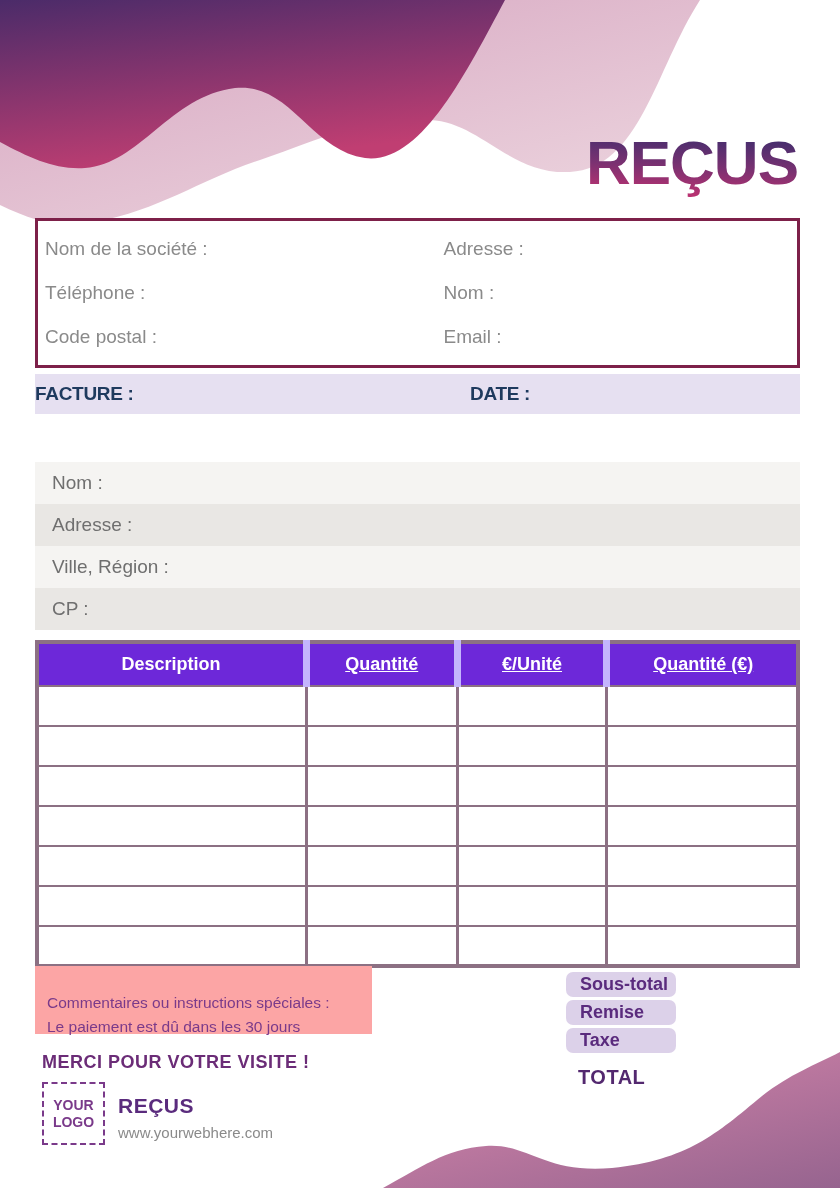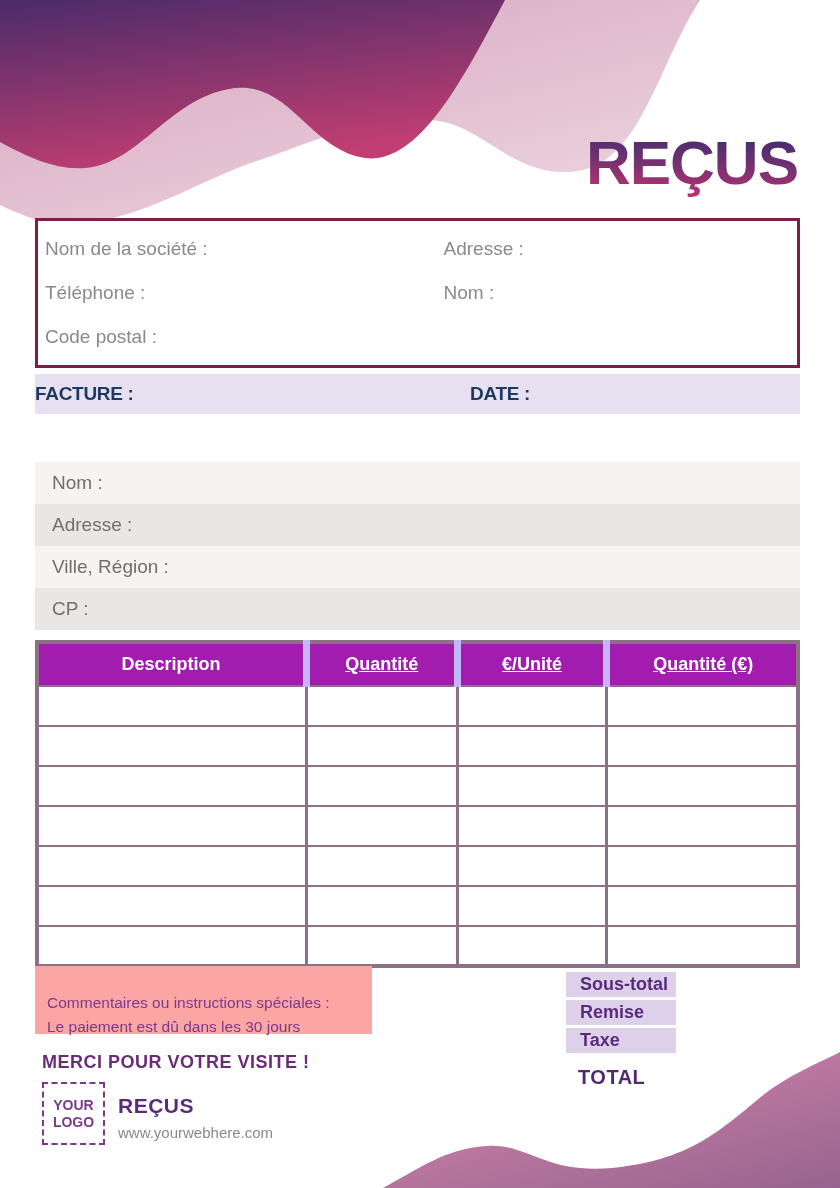--- a/index.html
+++ b/index.html
@@ -34,35 +34,35 @@
     display:flex; align-items:center; justify-content:center; }
   .client-rows { position:absolute; left:35px; top:462px; width:765px; }
   .client-row { height:42px; display:flex; align-items:center; padding-left:17px;
     font-size:19px; color:#6f6f6f; }
   .client-row:nth-child(odd) { background:#f5f4f2; }
   .client-row:nth-child(even) { background:#e9e7e4; }
 
   
   .items-table { position:absolute; left:35px; top:640px; width:765px;
     border-collapse:collapse; border:4px solid #8c7083; }
-  .items-table th { background:#a21caf; color:#fff; font-size:18px; font-weight:bold;
+  .items-table th { background:#6d28d9; color:#fff; font-size:18px; font-weight:bold;
     height:44px; text-align:center; }
   .items-table th + th { border-left:7px solid #c4b5fd;text-decoration:underline; }
   .items-table td { background:#fff; height:40px; }
   .items-table td + td { border-left:3px solid #8c7083; }
   .items-table tbody tr td { border-top:2px solid #8c7083; }
 
   
   .comments { position:absolute; left:35px; top:966px; width:337px; height:68px;
     background:#fca5a5; color:#7a3a8a; font-size:15.5px; padding:25px 10px 0 12px; line-height:1.55; }
 
   
   .totals { position:absolute; left:566px; top:972px; width:110px; }
   .total-chip { background:#dcd1e9; color:#5a2b7d; font-size:18px; font-weight:bold;
-    height:25px; line-height:25px; padding-left:14px; margin-bottom:3px; }
+    height:25px; line-height:25px; padding-left:14px; margin-bottom:3px;border-radius:7px; }
   .grand-total { position:absolute; left:578px; top:1066px; color:#53286f;
     font-size:20px; font-weight:bold; letter-spacing:0.5px; }
 
   
   .thanks { position:absolute; left:42px; top:1052px; color:#6b2c77; font-size:18px;
     font-weight:bold; letter-spacing:0.5px; }
   .logo-box { position:absolute; left:42px; top:1082px; width:63px; height:63px;
     border:2px dashed #7a3a8a; display:flex; flex-direction:column; align-items:center;
     justify-content:center; color:#7a3a8a; font-size:14px; font-weight:bold; line-height:1.15; }
   .brand-name { position:absolute; left:118px; top:1094px; color:#5a2b7d; font-size:21px;
@@ -99,20 +99,21 @@
     </defs>
     <text x="268" y="62" text-anchor="end" font-size="62" fill="url(#gradTitle)">REÇUS</text>
   </svg>
 
   <div class="company-box">
     <div class="field">Nom de la société :</div>
     <div class="field">Adresse :</div>
     <div class="field">Téléphone :</div>
     <div class="field">Nom :</div>
     <div class="field">Code postal :</div>
+    <div class="field">Email :</div>
   </div>
 
   <div class="facture-bar">
     <span class="fct">FACTURE :</span>
     <span class="dte">DATE :</span>
   </div>
 
   <div class="client-rows">
     <div class="client-row">Nom :</div>
     <div class="client-row">Adresse :</div>

